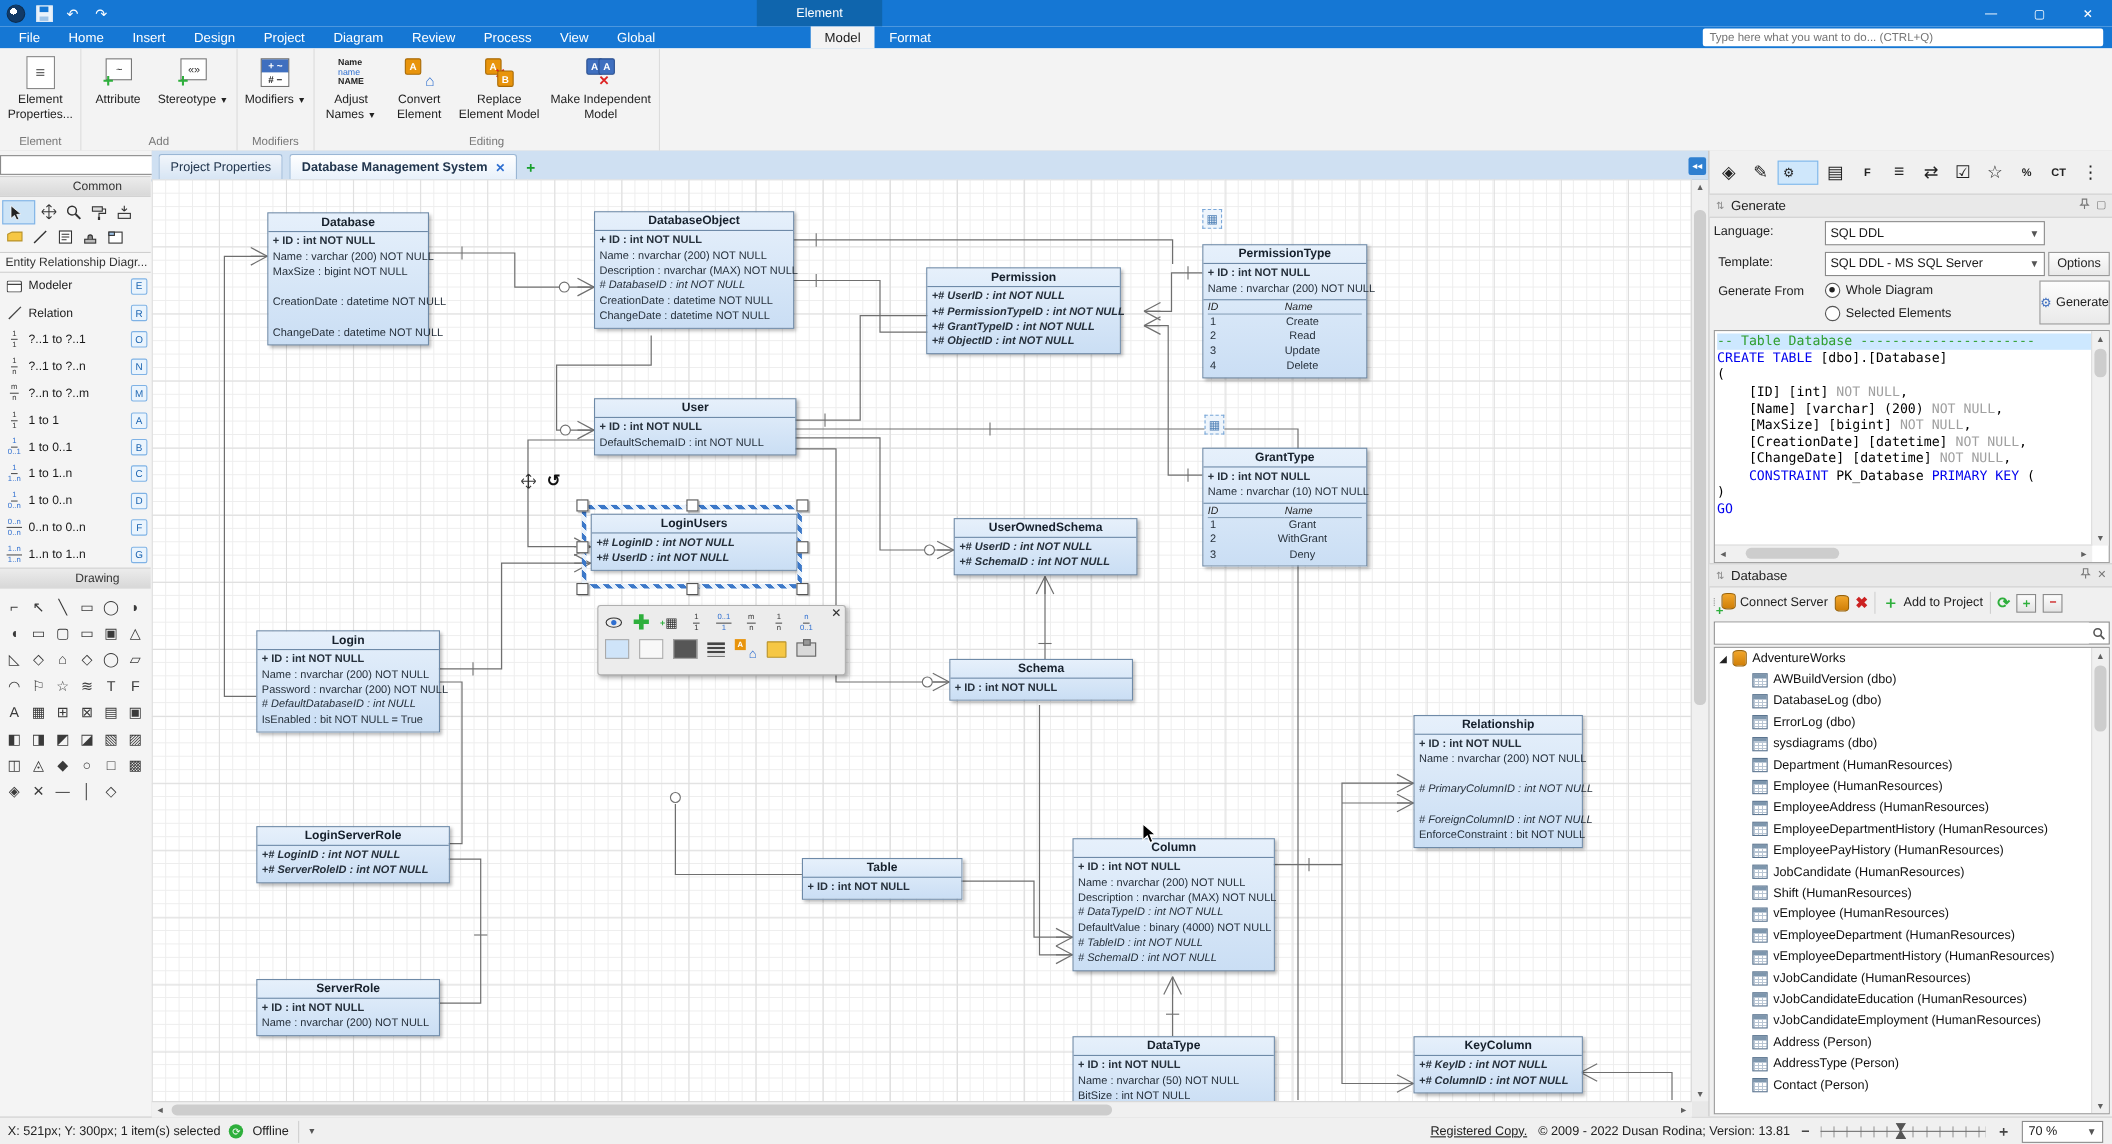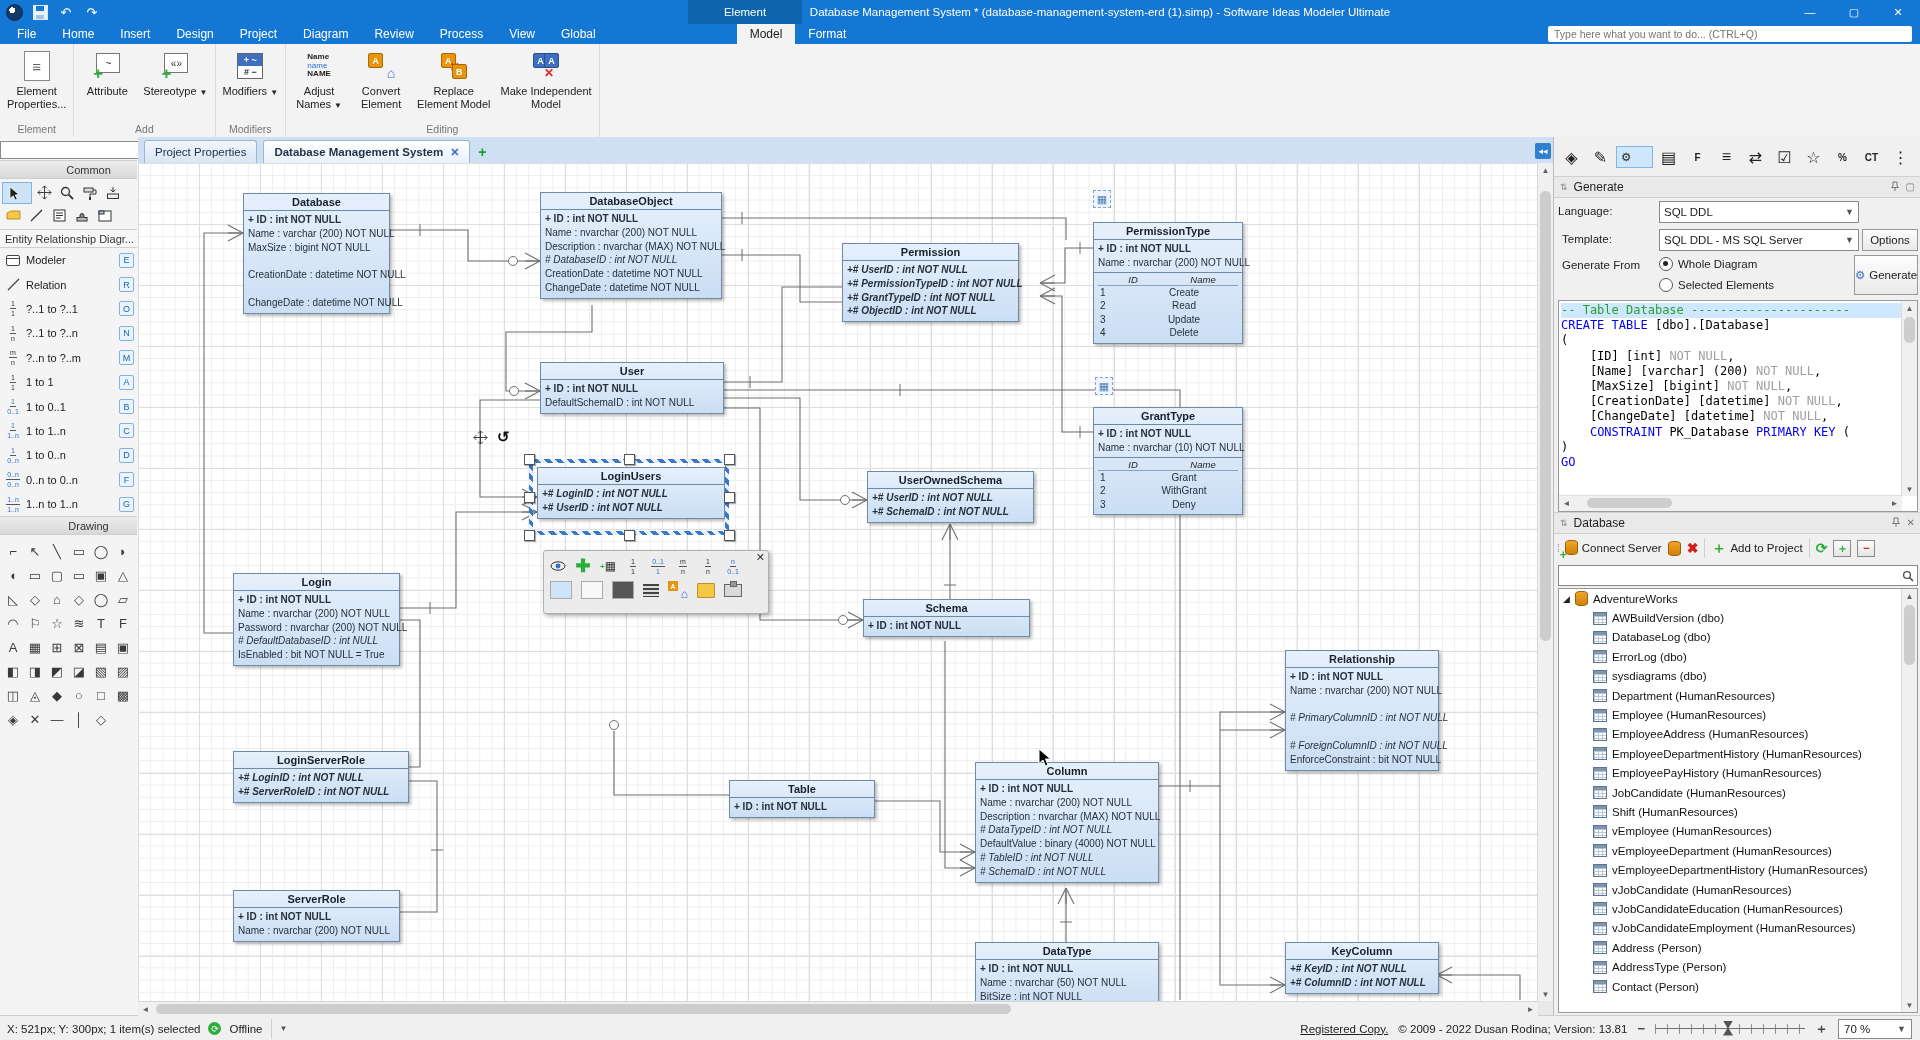--- a/index.html
+++ b/index.html
@@ -98,21 +98,21 @@
   .ent{position:absolute;z-index:2;background:linear-gradient(#e6f0fb,#cadef4);border:1px solid #6e8aa8;
     box-shadow:2px 2px 3px rgba(0,0,0,.28);font-size:10px;color:#26303b;}
   .ent-title{height:16px;border-bottom:1px solid #6e8aa8;display:flex;align-items:center;justify-content:center;
     font-size:11px;font-weight:bold;color:#16202c;}
   .ent-body{padding:2px 4px 3px 4px;}
   .erow{line-height:13.8px;white-space:nowrap;}
   .erow.b{font-weight:bold;} .erow.i{font-style:italic;} .erow.bi{font-weight:bold;font-style:italic;}
   .erow.sp{height:13.8px;}
   .ent-sep{border-top:1px solid #6e8aa8;margin:2px -4px 1px -4px;}
   .ent-th{display:flex;font-style:italic;font-size:9.5px;color:#222;}
-  .ent-th span{flex:1;text-align:center;border-bottom:1px solid #8aa2ba;}
+  .ent-th span{flex:1;text-align:left;border-bottom:1px solid #8aa2ba;}
   .ent-tr{display:flex;line-height:13.5px;}
   .ent-tr span:first-child{width:30px;padding-left:2px;}
   .ent-tr span:last-child{flex:1;text-align:center;}
   #selhatch{position:absolute;z-index:3;border:4px solid transparent;
     border-image:repeating-linear-gradient(45deg,#3c78c8 0 4px,#e8f1fb 4px 8px) 4;}
   .hnd{position:absolute;z-index:4;width:9px;height:9px;background:#fff;border:1px solid #555;box-shadow:1px 1px 1px rgba(0,0,0,.3);}
   .gridmark{position:absolute;z-index:2;width:16px;height:16px;border:1px dashed #7aa7d8;background:#eef5fc;
     display:flex;align-items:center;justify-content:center;color:#4d7fb5;font-size:11px;}
   #ctxbar{position:absolute;z-index:5;width:212px;height:56px;background:#ececec;border:1px solid #b0b0b0;border-radius:3px;
     box-shadow:2px 2px 4px rgba(0,0,0,.3);padding:3px 6px;}
@@ -210,21 +210,20 @@
       <span class="qbtn">
           <span class="applogo"></span>
         </span>
       <span class="qbtn">
           <span class="floppy"></span>
         </span>
       <span class="qbtn">↶</span>
       <span class="qbtn">↷</span>
     </div>
     <div id="contextual-label">Element</div>
-    <div id="title-text">Database Management System * (database-management-system-erd (1).simp)  - Software Ideas Modeler Ultimate</div>
     <div id="winbtns">
       <span class="wbtn">—</span>
       <span class="wbtn">▢</span>
       <span class="wbtn">✕</span>
     </div>
   </div>
 
   <div id="tabrow">
     <div id="ribbon-tabs">
         <div class="rtab">File</div>

